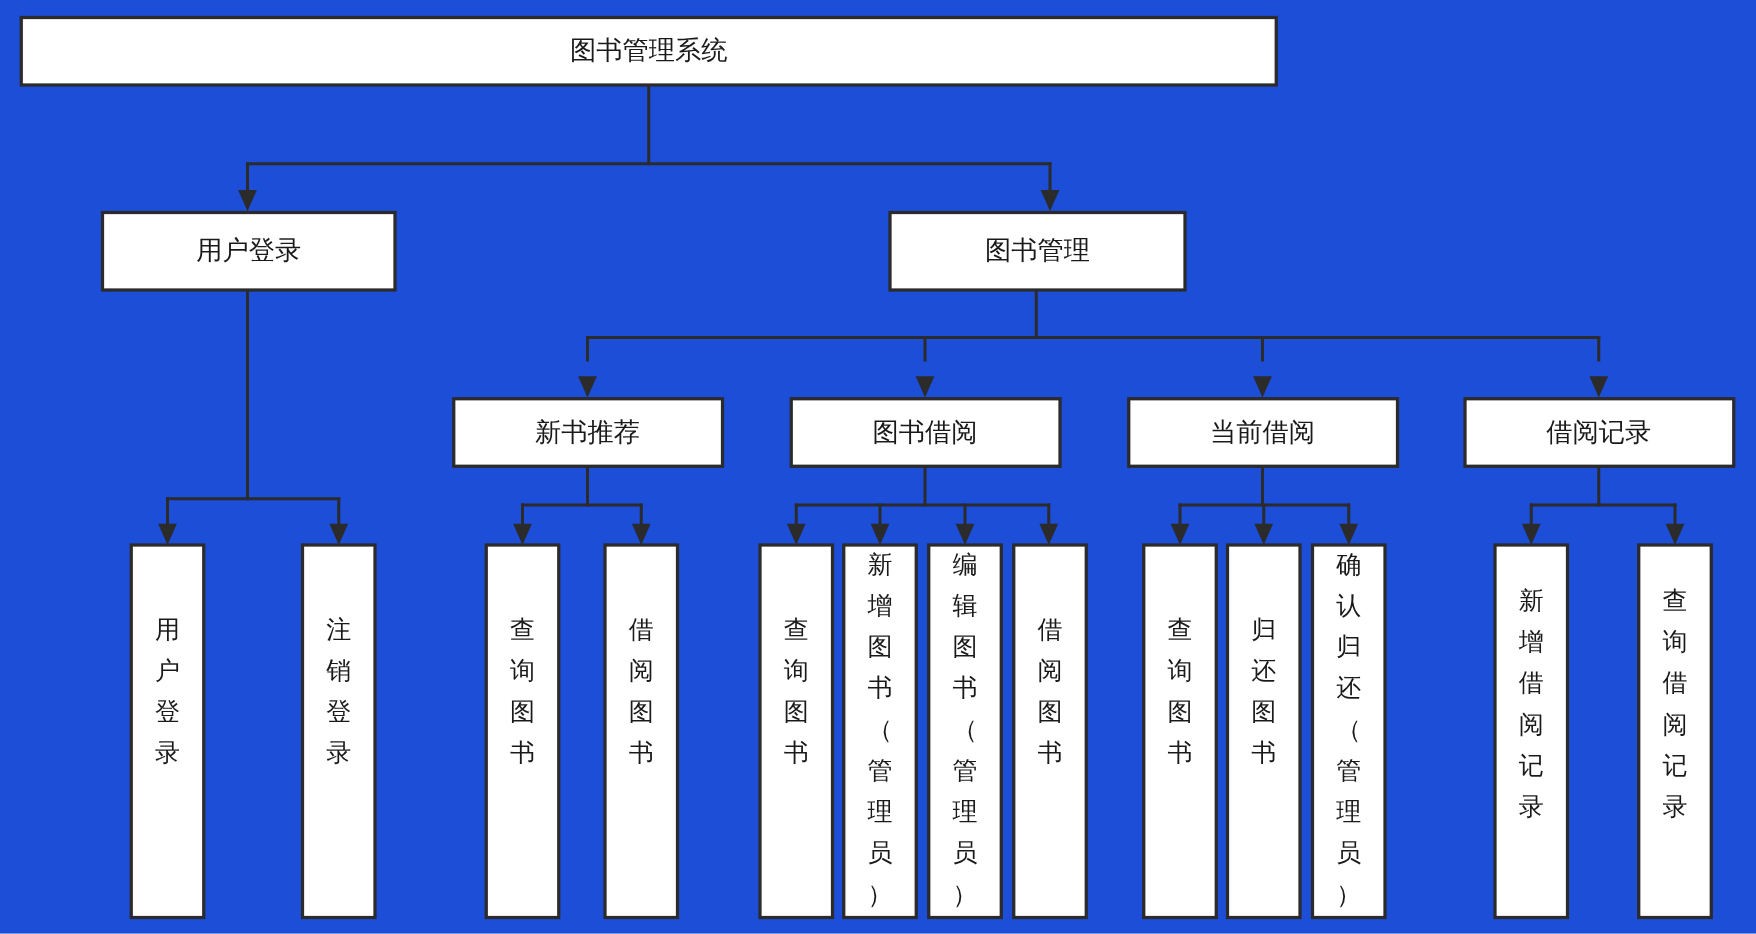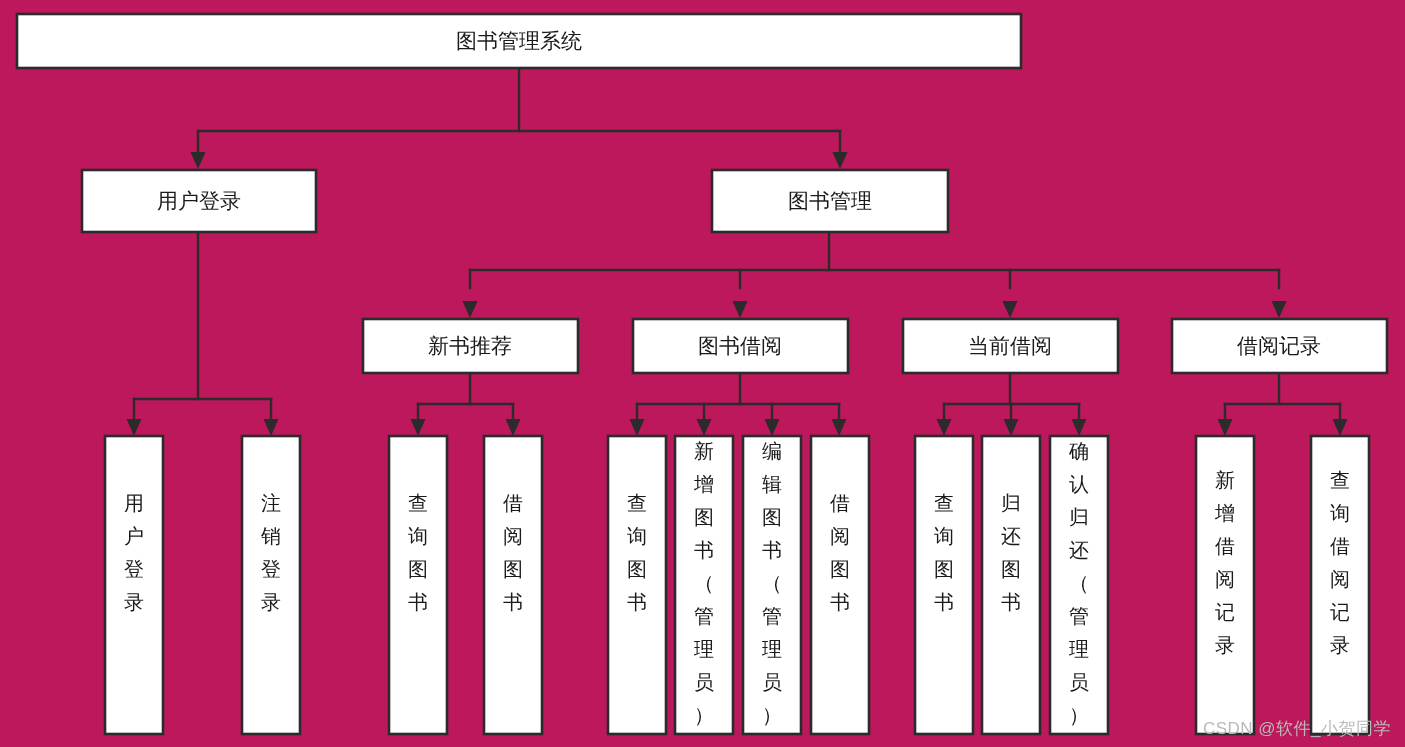--- a/index.html
+++ b/index.html
@@ -10,21 +10,21 @@
   body {
     width: 1405px;
     height: 747px;
     font-family: "Liberation Sans", "DejaVu Sans", sans-serif;
     overflow: hidden;
   }
   #diagram-root {
     position: relative;
     width: 1405px;
     height: 747px;
-    background: #be185d;
+    background: #1d4ed8;
   }
   svg#flow {
     position: absolute;
     left: 0;
     top: 0;
     width: 1405px;
     height: 747px;
   }
   .node-box {
     fill: #ffffff;
@@ -239,15 +239,14 @@
       <rect class="node-box" x="1196" y="436" width="58" height="298"></rect>
       <text class="node-label-vert" x="1225" y="487"><tspan x="1225" y="487">新</tspan><tspan x="1225" y="520">增</tspan><tspan x="1225" y="553">借</tspan><tspan x="1225" y="586">阅</tspan><tspan x="1225" y="619">记</tspan><tspan x="1225" y="652">录</tspan></text>
     </g>
     <g>
       <rect class="node-box" x="1311" y="436" width="58" height="298"></rect>
       <text class="node-label-vert" x="1340" y="487"><tspan x="1340" y="487">查</tspan><tspan x="1340" y="520">询</tspan><tspan x="1340" y="553">借</tspan><tspan x="1340" y="586">阅</tspan><tspan x="1340" y="619">记</tspan><tspan x="1340" y="652">录</tspan></text>
     </g>
 
   </svg>
 
-  <div class="watermark">CSDN @软件_小贺同学</div>
 
 </div>
 
 </body></html>

